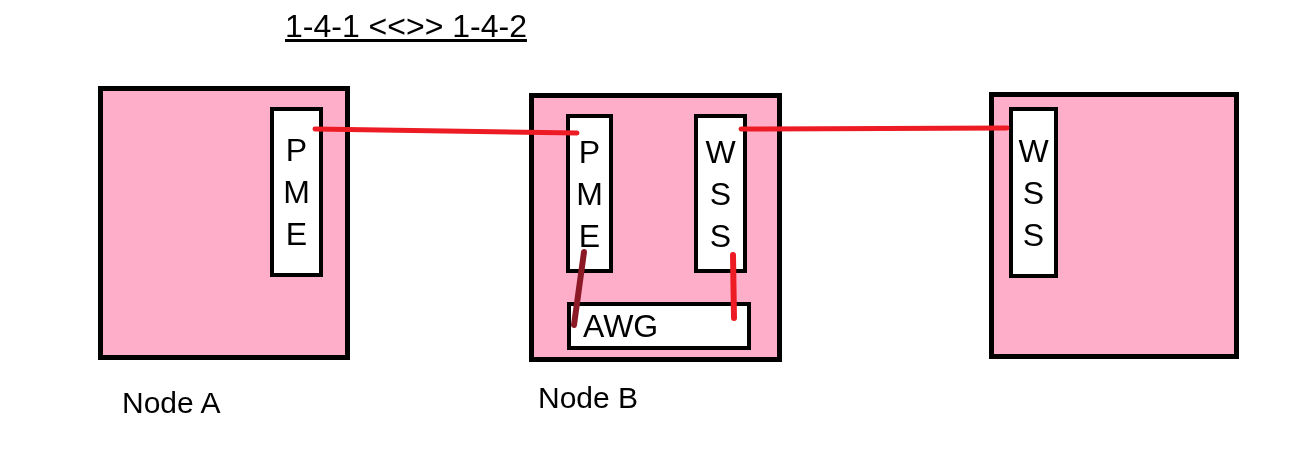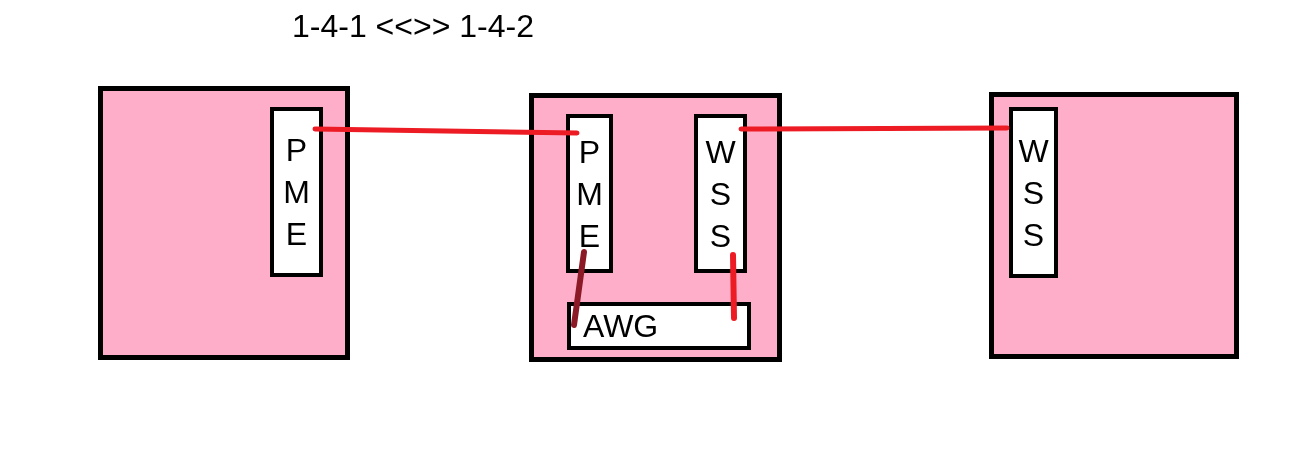--- a/index.html
+++ b/index.html
@@ -16,21 +16,21 @@
     overflow: hidden;
     color: var(--text, #000000);
   }
   .conn-label {
     position: absolute;
     font-size: 32px;
     line-height: 36px;
     white-space: nowrap;
     color: var(--text, #000000);
   }
-  #label-ab { left: 292px; top: 8px; }
+  #label-ab { left: 285px; top: 8px; text-decoration: underline; }
   #label-bc { left: 750px; top: 16px; }
   .node-box {
     position: absolute;
     background: var(--node-fill, #FFAEC9);
     border: 5px solid var(--node-border, #000000);
     box-sizing: border-box;
   }
   #node-a { left: 98px;  top: 86px; width: 252px; height: 274px; }
   #node-b { left: 529px; top: 93px; width: 253px; height: 269px; }
   #node-c { left: 989px; top: 92px; width: 250px; height: 267px; }
@@ -98,21 +98,23 @@
 S</div>
     <div class="card" id="card-b-awg">AWG</div>
   </div>
 
   <div class="node-box" id="node-c">
     <div class="card vertical" id="card-c-wss">W
 S
 S</div>
   </div>
 
+  <div class="node-label" id="node-a-label">Node A</div>
 
+  <div class="node-label" id="node-b-label">Node B</div>
 
 
   <svg class="links-overlay" viewBox="0 0 1295 459" xmlns="http://www.w3.org/2000/svg">
     <line x1="315" y1="129" x2="577" y2="133" stroke="var(--link-red, #ED1C24)" stroke-width="5" stroke-linecap="round"></line>
     <line x1="741" y1="129" x2="1007" y2="128" stroke="var(--link-red, #ED1C24)" stroke-width="5" stroke-linecap="round"></line>
     <line x1="584" y1="252" x2="574" y2="325" stroke="var(--link-darkred, #8C1A26)" stroke-width="6" stroke-linecap="round"></line>
     <line x1="733" y1="255" x2="734" y2="318" stroke="var(--link-red, #ED1C24)" stroke-width="6" stroke-linecap="round"></line>
   </svg>
 
 </div>

